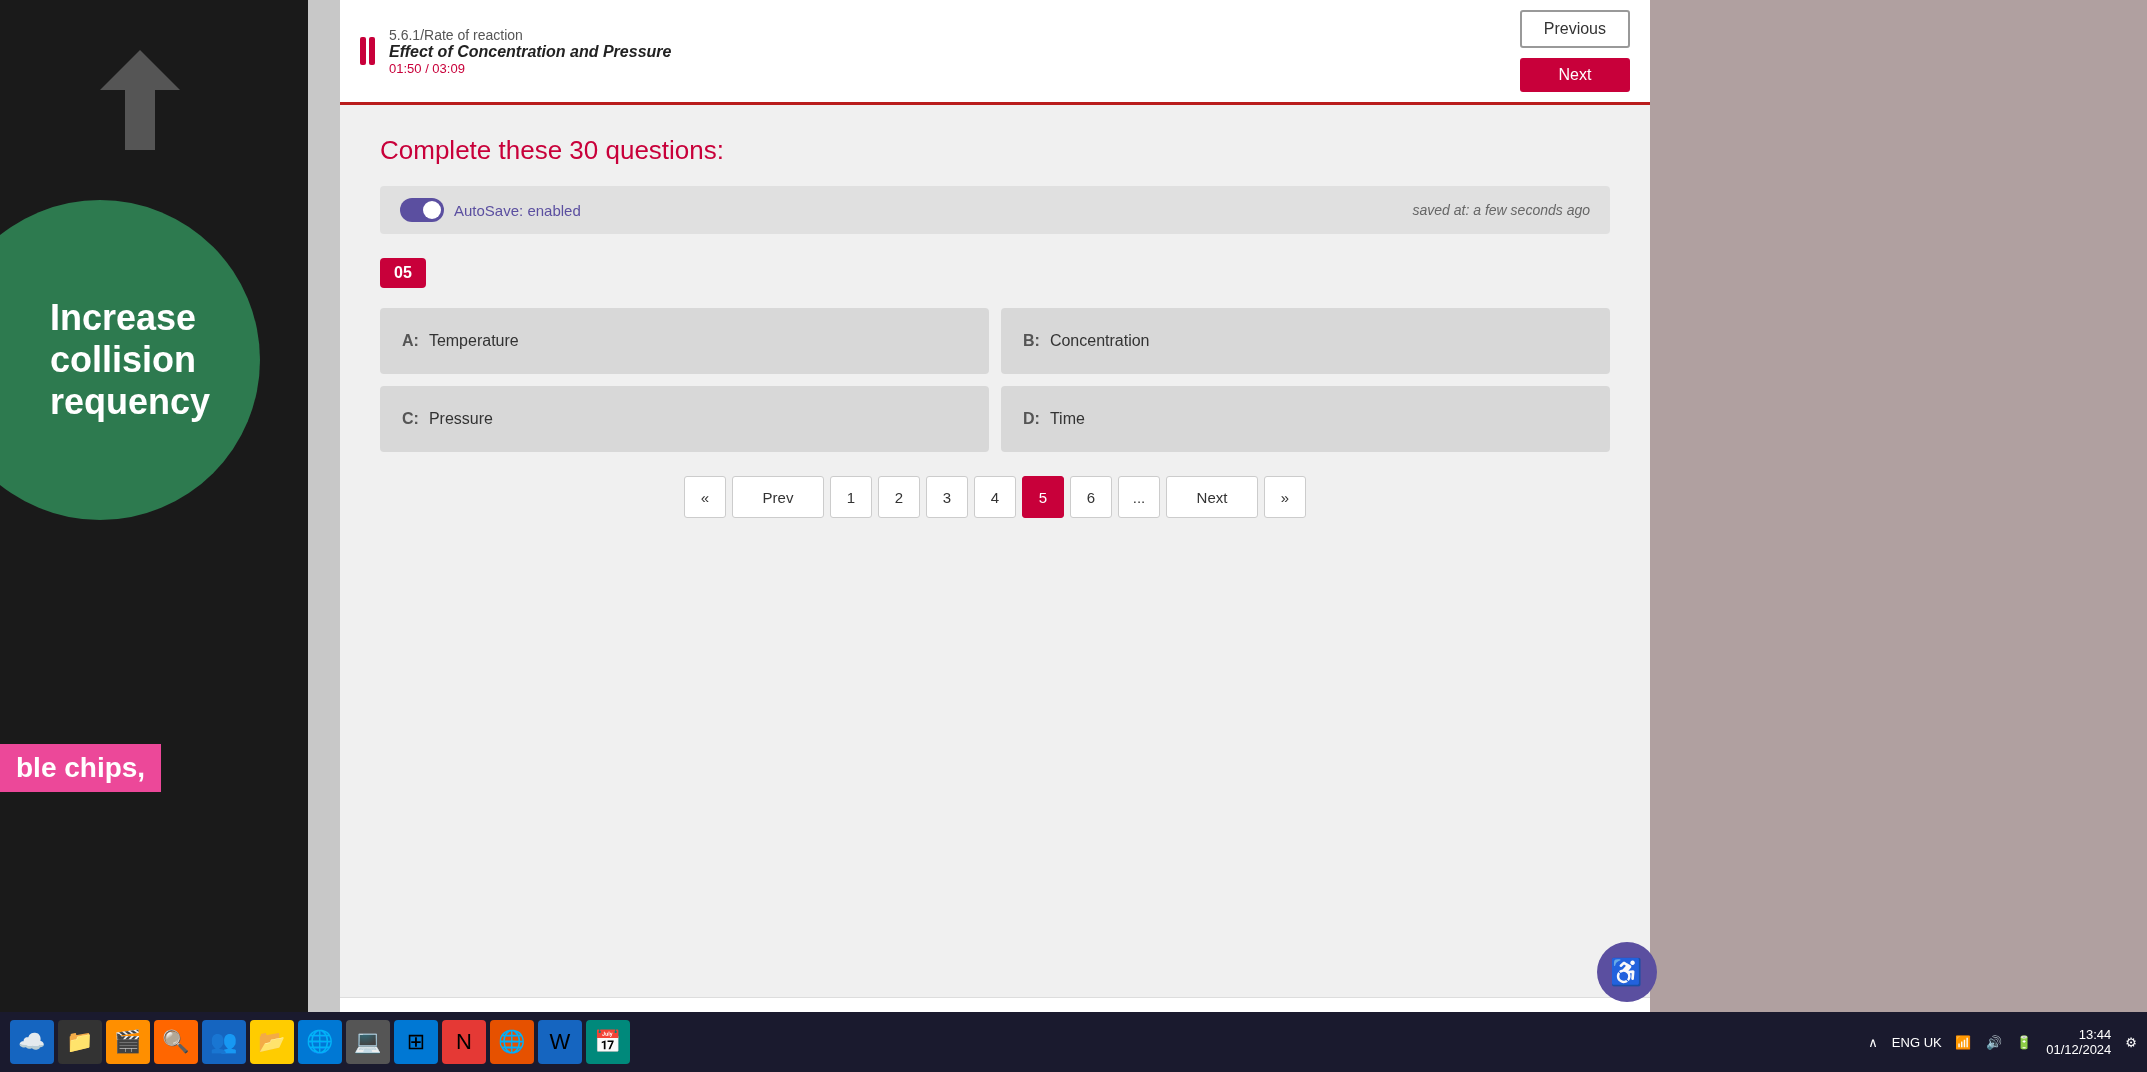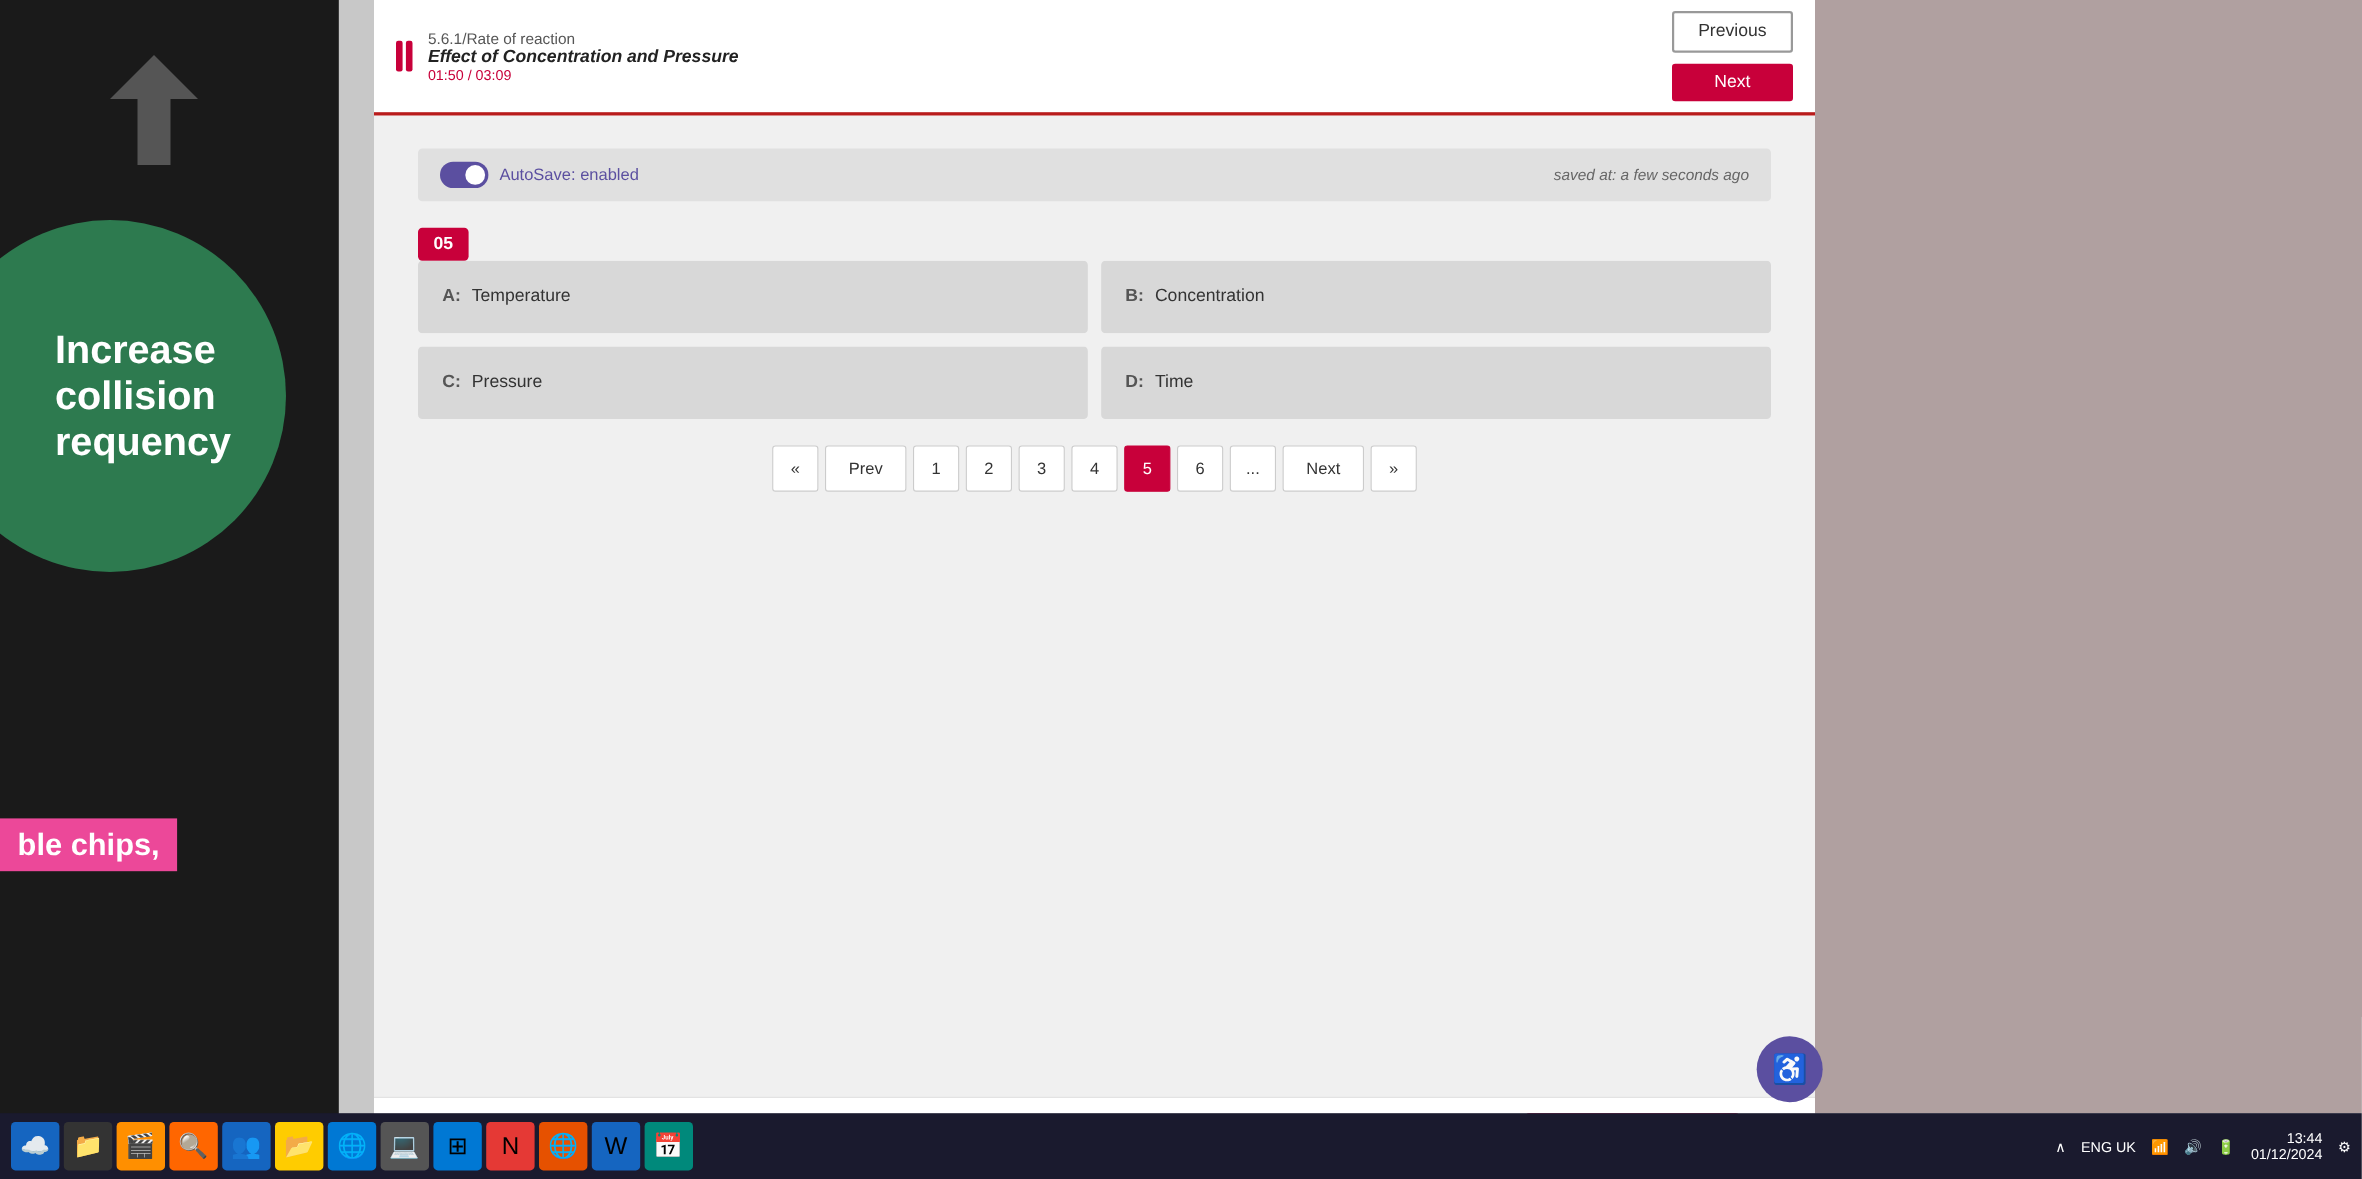--- a/index.html
+++ b/index.html
@@ -195,20 +195,21 @@
     }
 
     
     .question-block {
       margin-bottom: 24px;
     }
     .question-header {
       display: flex;
       align-items: center;
       gap: 16px;
+      margin-bottom: 20px;
     }
     .question-num {
       background: #c8003a;
       color: white;
       font-size: 16px;
       font-weight: bold;
       padding: 6px 14px;
       border-radius: 4px;
     }
     .question-text {
@@ -260,21 +261,21 @@
       display: flex;
       align-items: center;
       justify-content: center;
     }
     .page-btn.active {
       background: #c8003a;
       color: white;
       border-color: #c8003a;
     }
     .page-btn.wide {
-      width: 74px;
+      width: 92px;
     }
 
     
     .bottom-bar {
       background: white;
       padding: 14px 30px;
       display: flex;
       align-items: center;
       justify-content: space-between;
       border-top: 1px solid #ddd;
@@ -430,20 +431,21 @@
       </div>
     </div>
     <div class="video-bar-right">
       <button class="btn-prev">Previous</button>
       <button class="btn-next-vid">Next</button>
     </div>
   </div>
 
   <div class="quiz-area">
 
+    <h2 class="quiz-heading">Complete these 30 questions:</h2>
 
     <div class="autosave-bar">
       <div class="autosave-left">
         <div class="toggle-on"></div>
         <span class="autosave-label">
           <span>AutoSave:</span>
           <span style="color:#5b4fa0;">enabled</span>
         </span>
       </div>
       <span class="autosave-time">saved at: a few seconds ago</span>

